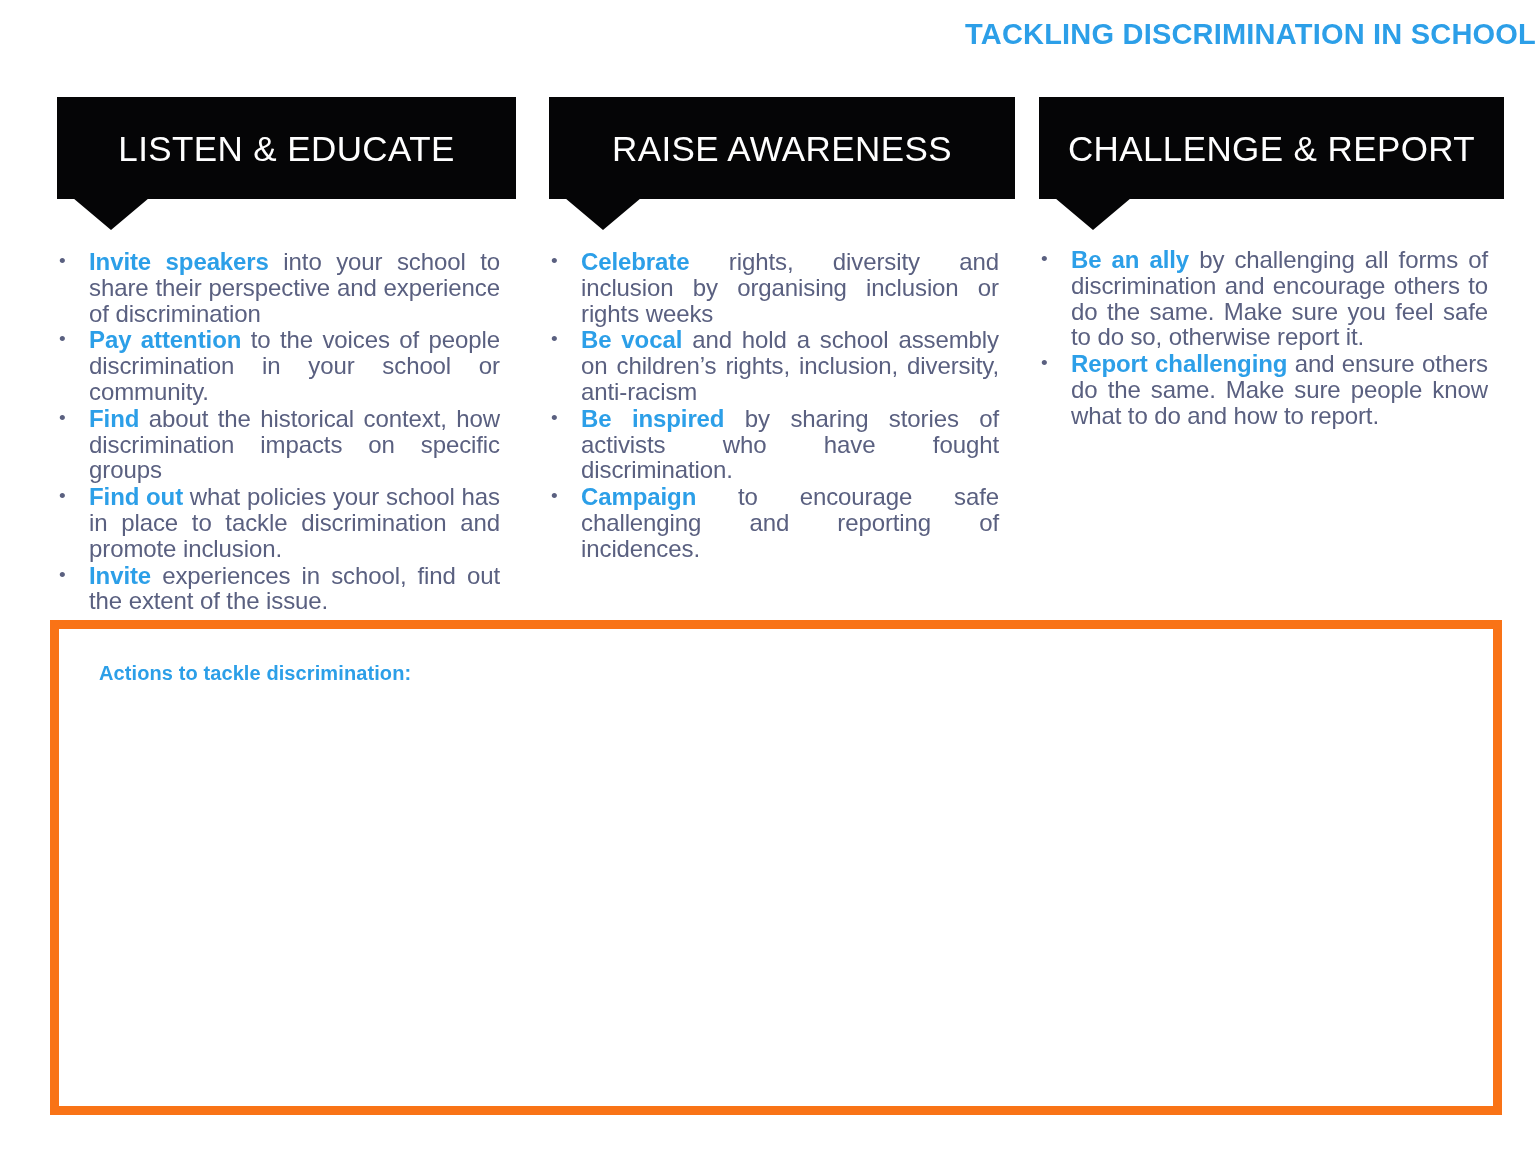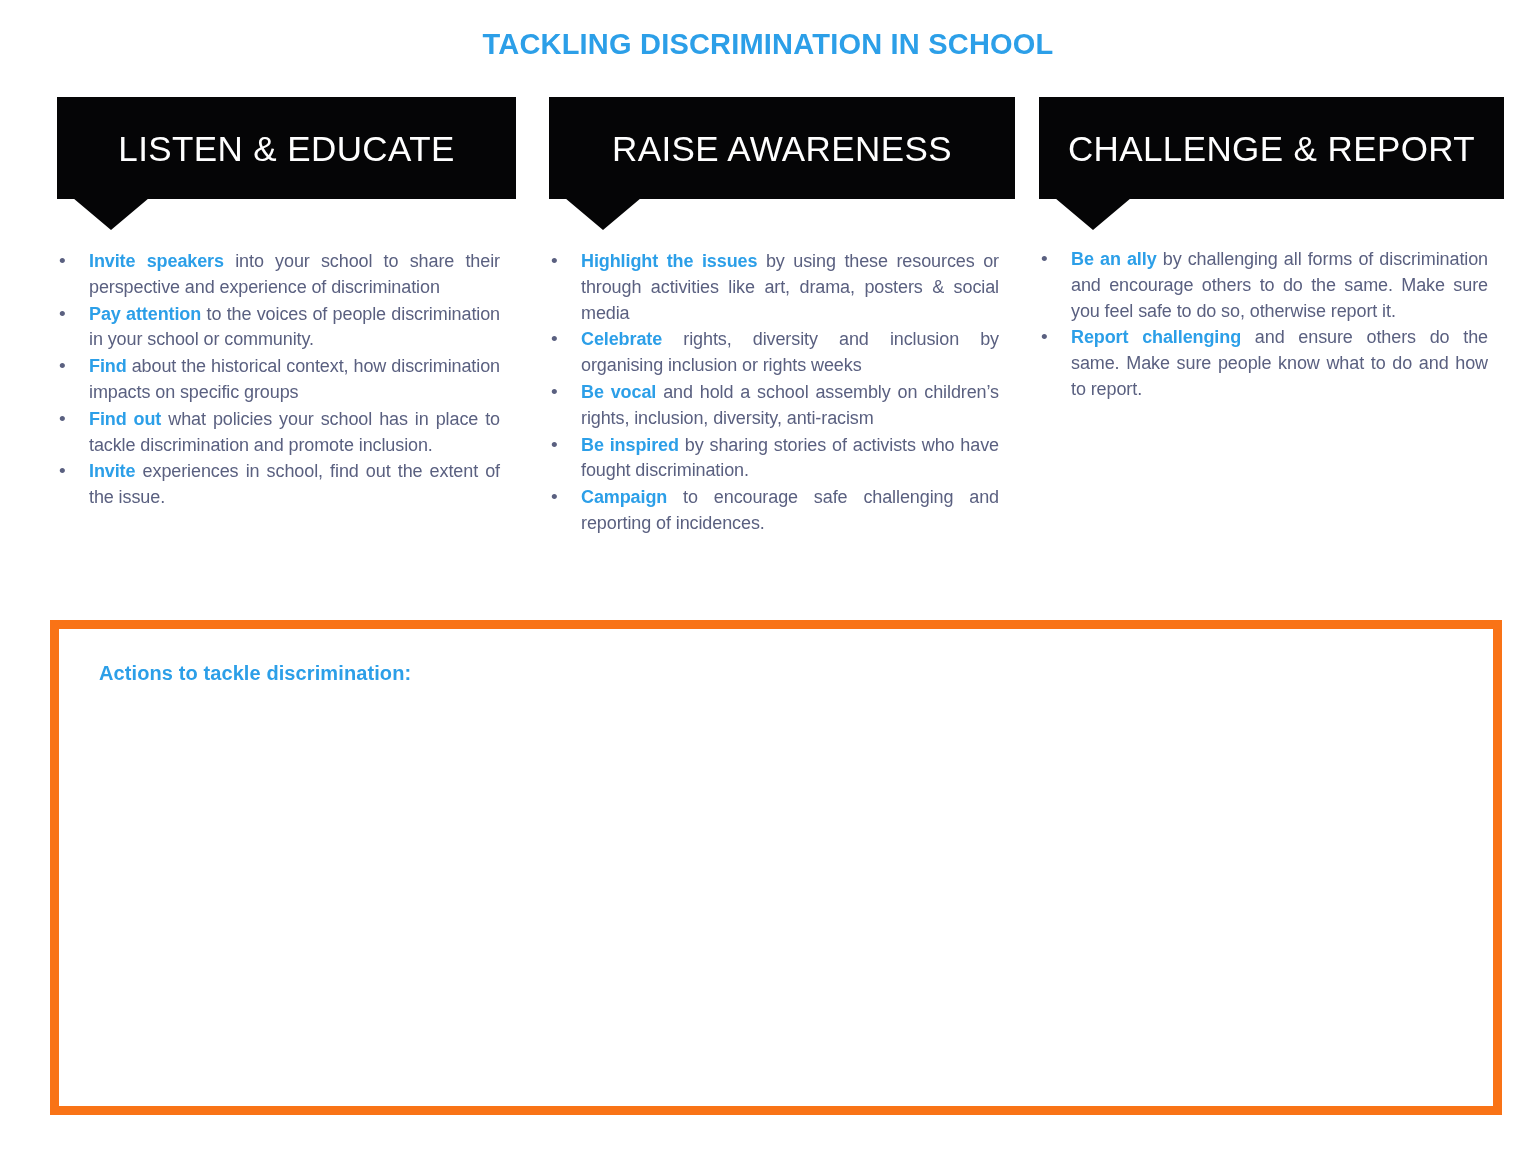--- a/index.html
+++ b/index.html
@@ -12,24 +12,24 @@
     width: 1536px;
     height: 1155px;
     position: relative;
     font-family: "Liberation Sans", sans-serif;
     overflow: hidden;
   }
 
   
   .page-title {
     position: absolute;
-    top: 28px;
+    top: 18px;
     left: 0;
     width: 1536px;
-    text-align: center;
+    text-align: right;
     font-family: "Liberation Sans", sans-serif;
     font-size: 29px;
     font-weight: bold;
     letter-spacing: 0.2px;
     color: #2C9FE8;
     white-space: nowrap;
   }
 
   
   .columns {
@@ -98,21 +98,21 @@
     list-style: none;
   }
   .column.c2 .bullets { top: 150px; }
 
   .bullets li {
     position: relative;
     padding-left: 48px;
     margin: 0 0 1px 0;
     color: #5A6080;
     font-family: "Liberation Sans", sans-serif;
-    font-size: 18px;
+    font-size: 24px;
     line-height: 25.8px;
     text-align: justify;
     text-justify: inter-word;
     letter-spacing: -0.1px;
   }
   .bullets li::before {
     content: "\2022";
     position: absolute;
     left: 18px;
     top: -1px;
@@ -172,21 +172,20 @@
   </div>
 
   <div class="column c1">
     <div class="banner-wrap">
       <div class="banner">
         <span class="banner-label">RAISE AWARENESS</span>
       </div>
       <div class="banner-tail"></div>
     </div>
     <ul class="bullets">
-      <li><span class="lead">Highlight the issues</span><span>  by using these resources or through activities like art, drama, posters &amp; social media</span></li>
       <li><span class="lead">Celebrate</span><span> rights, diversity and inclusion by organising inclusion or rights weeks</span></li>
       <li><span class="lead">Be vocal</span><span> and hold a school assembly on children’s rights, inclusion, diversity, anti-racism</span></li>
       <li><span class="lead">Be inspired</span><span> by sharing stories of activists who have fought discrimination.</span></li>
       <li><span class="lead">Campaign</span><span> to encourage safe challenging and reporting of incidences.</span></li>
     </ul>
   </div>
 
   <div class="column c2">
     <div class="banner-wrap">
       <div class="banner">

